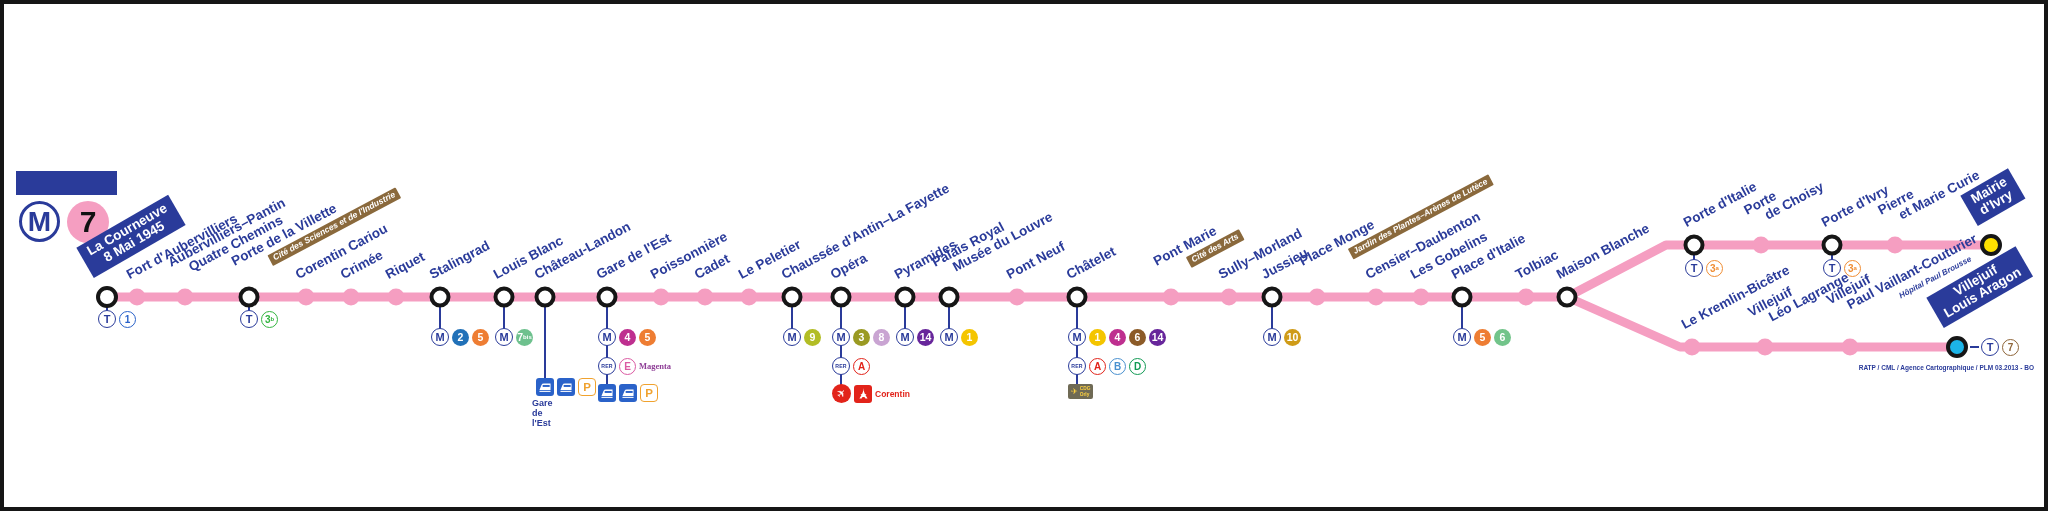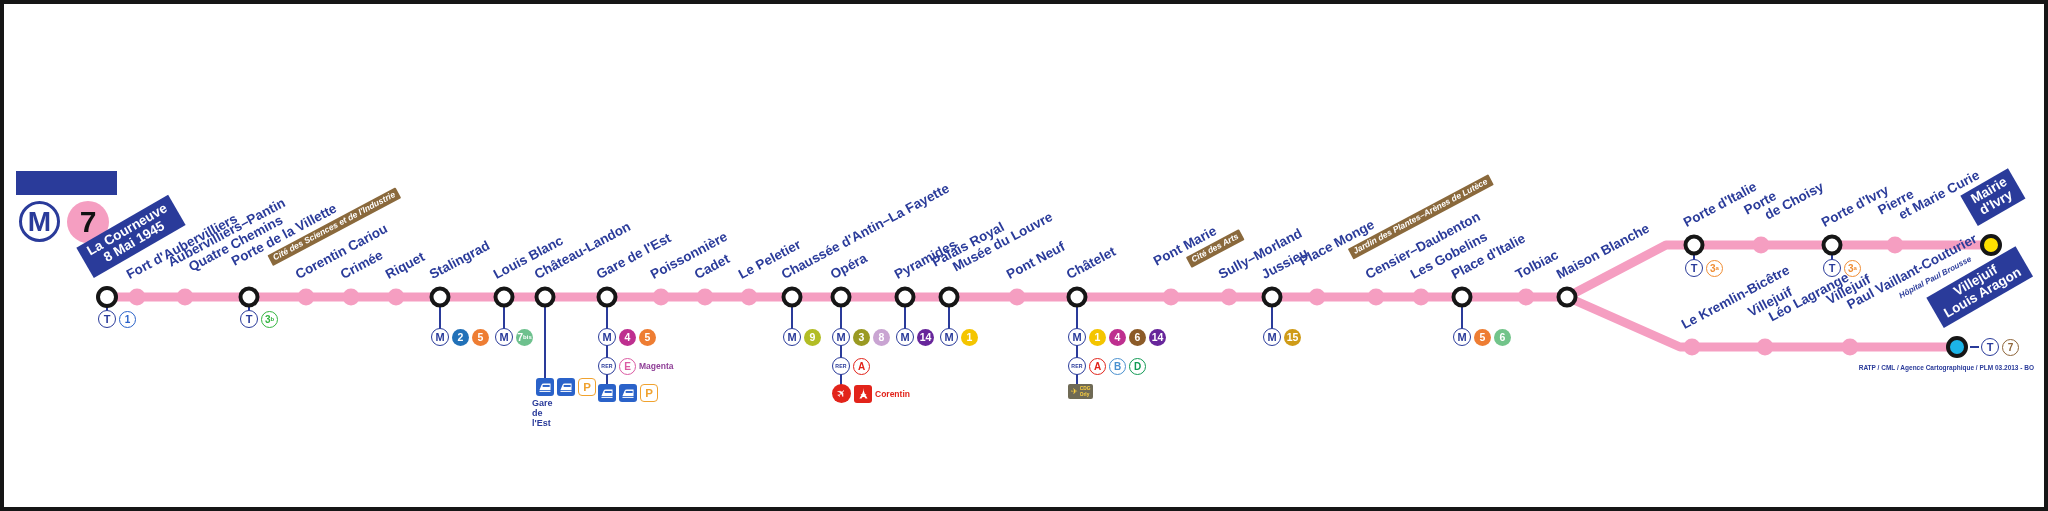--- a/index.html
+++ b/index.html
@@ -206,21 +206,21 @@
         </div>
         <div class="stem" style="background: rgb(42, 59, 154); left: 602.2px; top: 302px; height: 79px;"></div>
         <div class="connrow" style="left: 594px; top: 324px;">
           <span class="chip logo" style="border-color: rgb(42, 59, 154); color: rgb(42, 59, 154);">M</span>
           <span class="chip num" style="background: rgb(190, 47, 143);">4</span>
           <span class="chip num" style="background: rgb(238, 125, 51);">5</span>
         </div>
         <div class="connrow" style="left: 594px; top: 353px;">
           <span class="chip logo rer" style="border-color: rgb(42, 59, 154); color: rgb(42, 59, 154);">RER</span>
           <span class="chip out" style="border-color: rgb(219, 90, 162); color: rgb(219, 90, 162);">E</span>
-          <span class="conntext" style="color: rgb(143, 63, 151);">Magenta</span>
+          <span class="conntext" style="color: rgb(143, 63, 151); font-family: Liberation Serif, serif;">Magenta</span>
         </div>
         <div class="connrow" style="left: 594px; top: 380px;">
           <span class="icon-sq" style="background: rgb(42, 98, 201);">
             <svg width="14" height="14" viewBox="0 0 24 24">
               <path d="M2.5 17 L6 8.5 Q7 6 10 6 H21.5 V17 Z" fill="#fff"></path>
               <rect x="8" y="8.5" width="12" height="3.4" fill="#2A62C9"></rect>
               <rect x="2.5" y="18.6" width="19" height="1.8" fill="#fff"></rect>
             </svg>
           </span>
           <span class="icon-sq" style="background: rgb(42, 98, 201);">
@@ -383,21 +383,21 @@
       <div style="position: absolute;">
         <div class="dot xchg" style="left: 1268px; top: 293px;"></div>
         <div class="lblwrap" style="left: 1262px; top: 278px;">
           <div class="lbl" style="color: rgb(42, 59, 154); transform: rotate(-28deg);">
             <span class="ln">Jussieu</span>
           </div>
         </div>
         <div class="stem" style="background: rgb(42, 59, 154); left: 1267.2px; top: 302px; height: 23px;"></div>
         <div class="connrow" style="left: 1259px; top: 324px;">
           <span class="chip logo" style="border-color: rgb(42, 59, 154); color: rgb(42, 59, 154);">M</span>
-          <span class="chip num" style="background: rgb(207, 155, 23);">15</span>
+          <span class="chip num" style="background: rgb(207, 155, 23);">10</span>
         </div>
       </div>
       <div style="position: absolute;">
         <div class="dot stop" style="left: 1313px; top: 293px; background: rgb(245, 158, 193);"></div>
         <div class="lblwrap" style="left: 1307px; top: 278px;">
           <div class="lbl" style="color: rgb(42, 59, 154); transform: rotate(-28deg);">
             <span class="ln">Place Monge</span>
             <span class="ln" style="padding-left: 48px;"><span class="note-badge" style="background: rgb(138, 105, 60);">Jardin des Plantes–Arènes de Lutèce</span></span>
           </div>
         </div>

